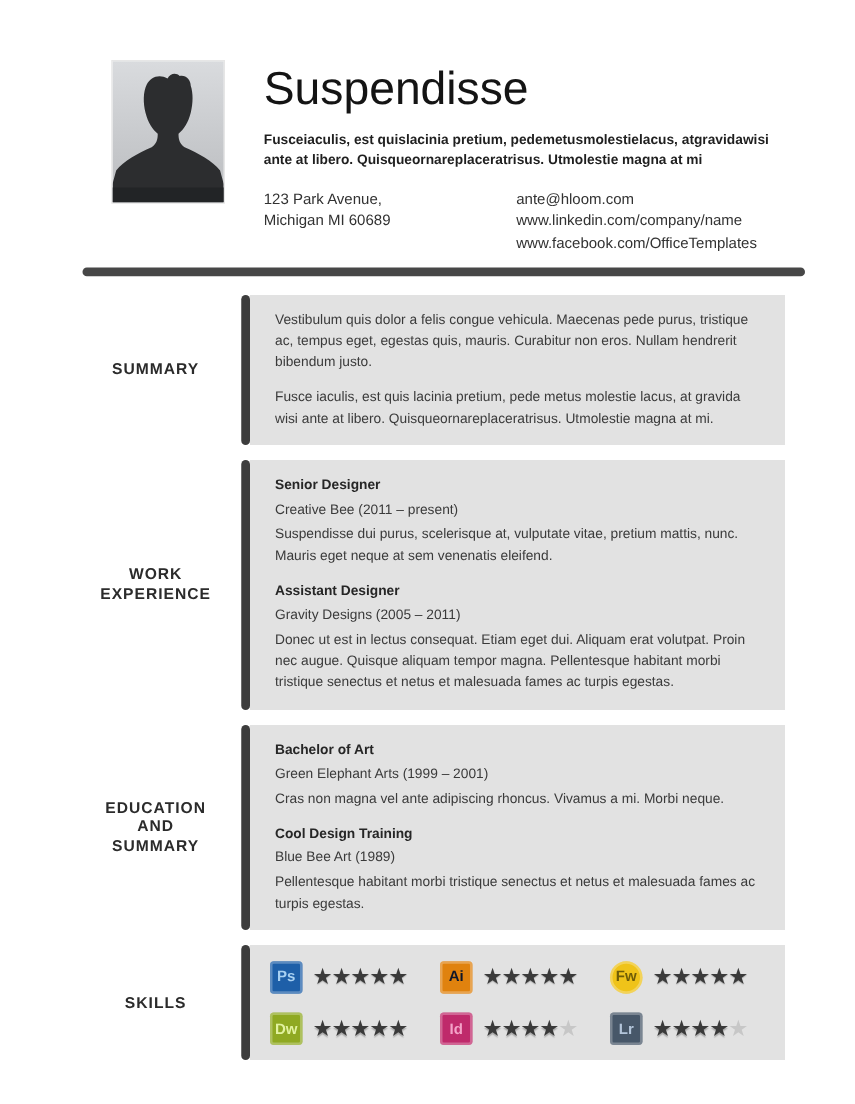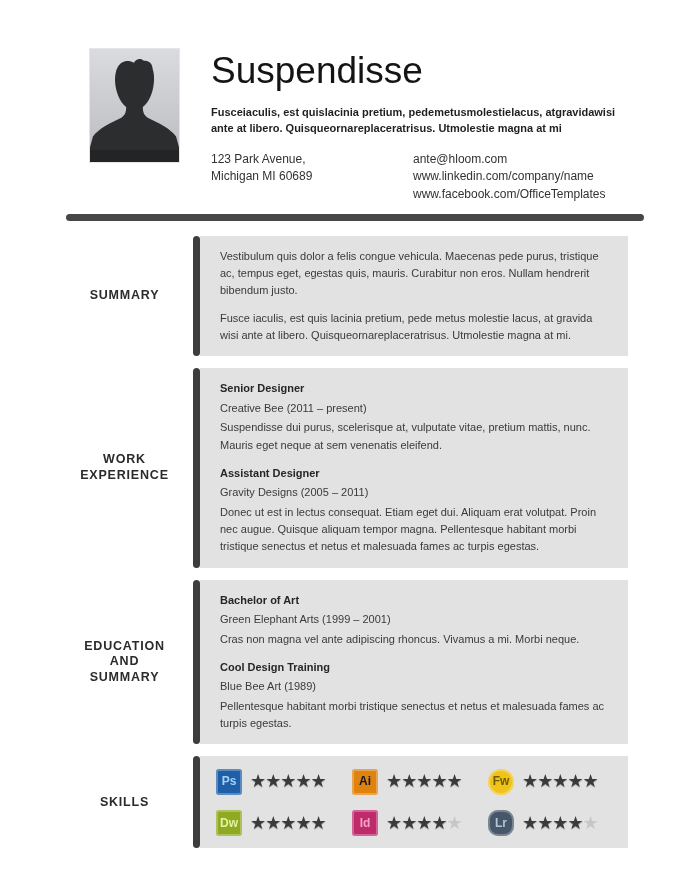--- a/index.html
+++ b/index.html
@@ -204,21 +204,21 @@
           </div>
           <div class="skill-cell">
             <span class="app-icon" style="background: rgb(143, 169, 34); color: rgb(226, 242, 160);">Dw</span>
             <span class="stars"><span class="star filled">★</span><span class="star filled">★</span><span class="star filled">★</span><span class="star filled">★</span><span class="star filled">★</span></span>
           </div>
           <div class="skill-cell">
             <span class="app-icon" style="background: rgb(191, 42, 107); color: rgb(244, 163, 200);">Id</span>
             <span class="stars"><span class="star filled">★</span><span class="star filled">★</span><span class="star filled">★</span><span class="star filled">★</span><span class="star">★</span></span>
           </div>
           <div class="skill-cell">
-            <span class="app-icon" style="background: rgb(71, 87, 105); color: rgb(179, 197, 218); border-radius: 10px;">Lr</span>
+            <span class="app-icon" style="background: rgb(71, 87, 105); color: rgb(179, 197, 218);">Lr</span>
             <span class="stars"><span class="star filled">★</span><span class="star filled">★</span><span class="star filled">★</span><span class="star filled">★</span><span class="star">★</span></span>
           </div>
         </div>
       </div>
     </div>
 
   </div>
 </div>
 
 </body></html>

